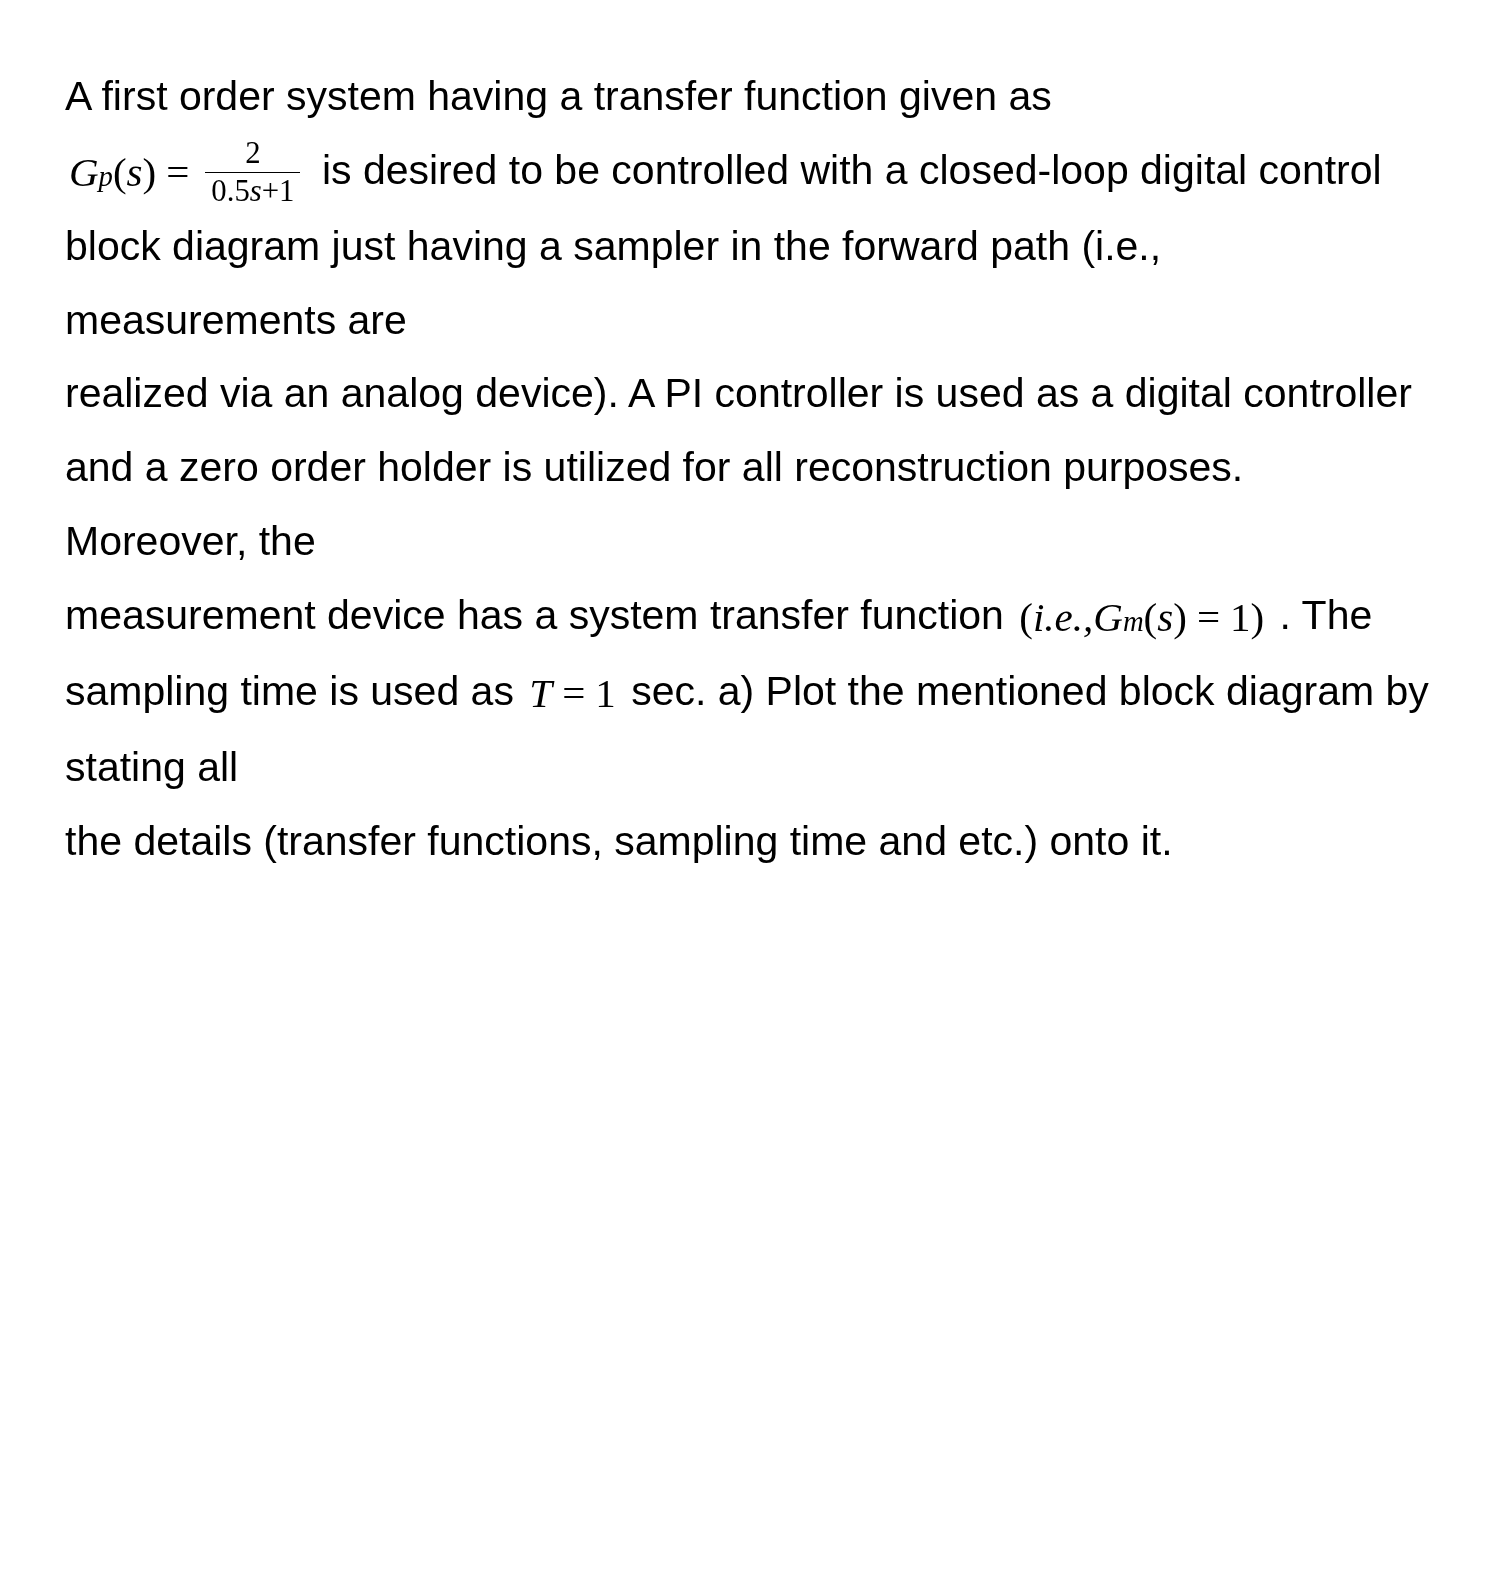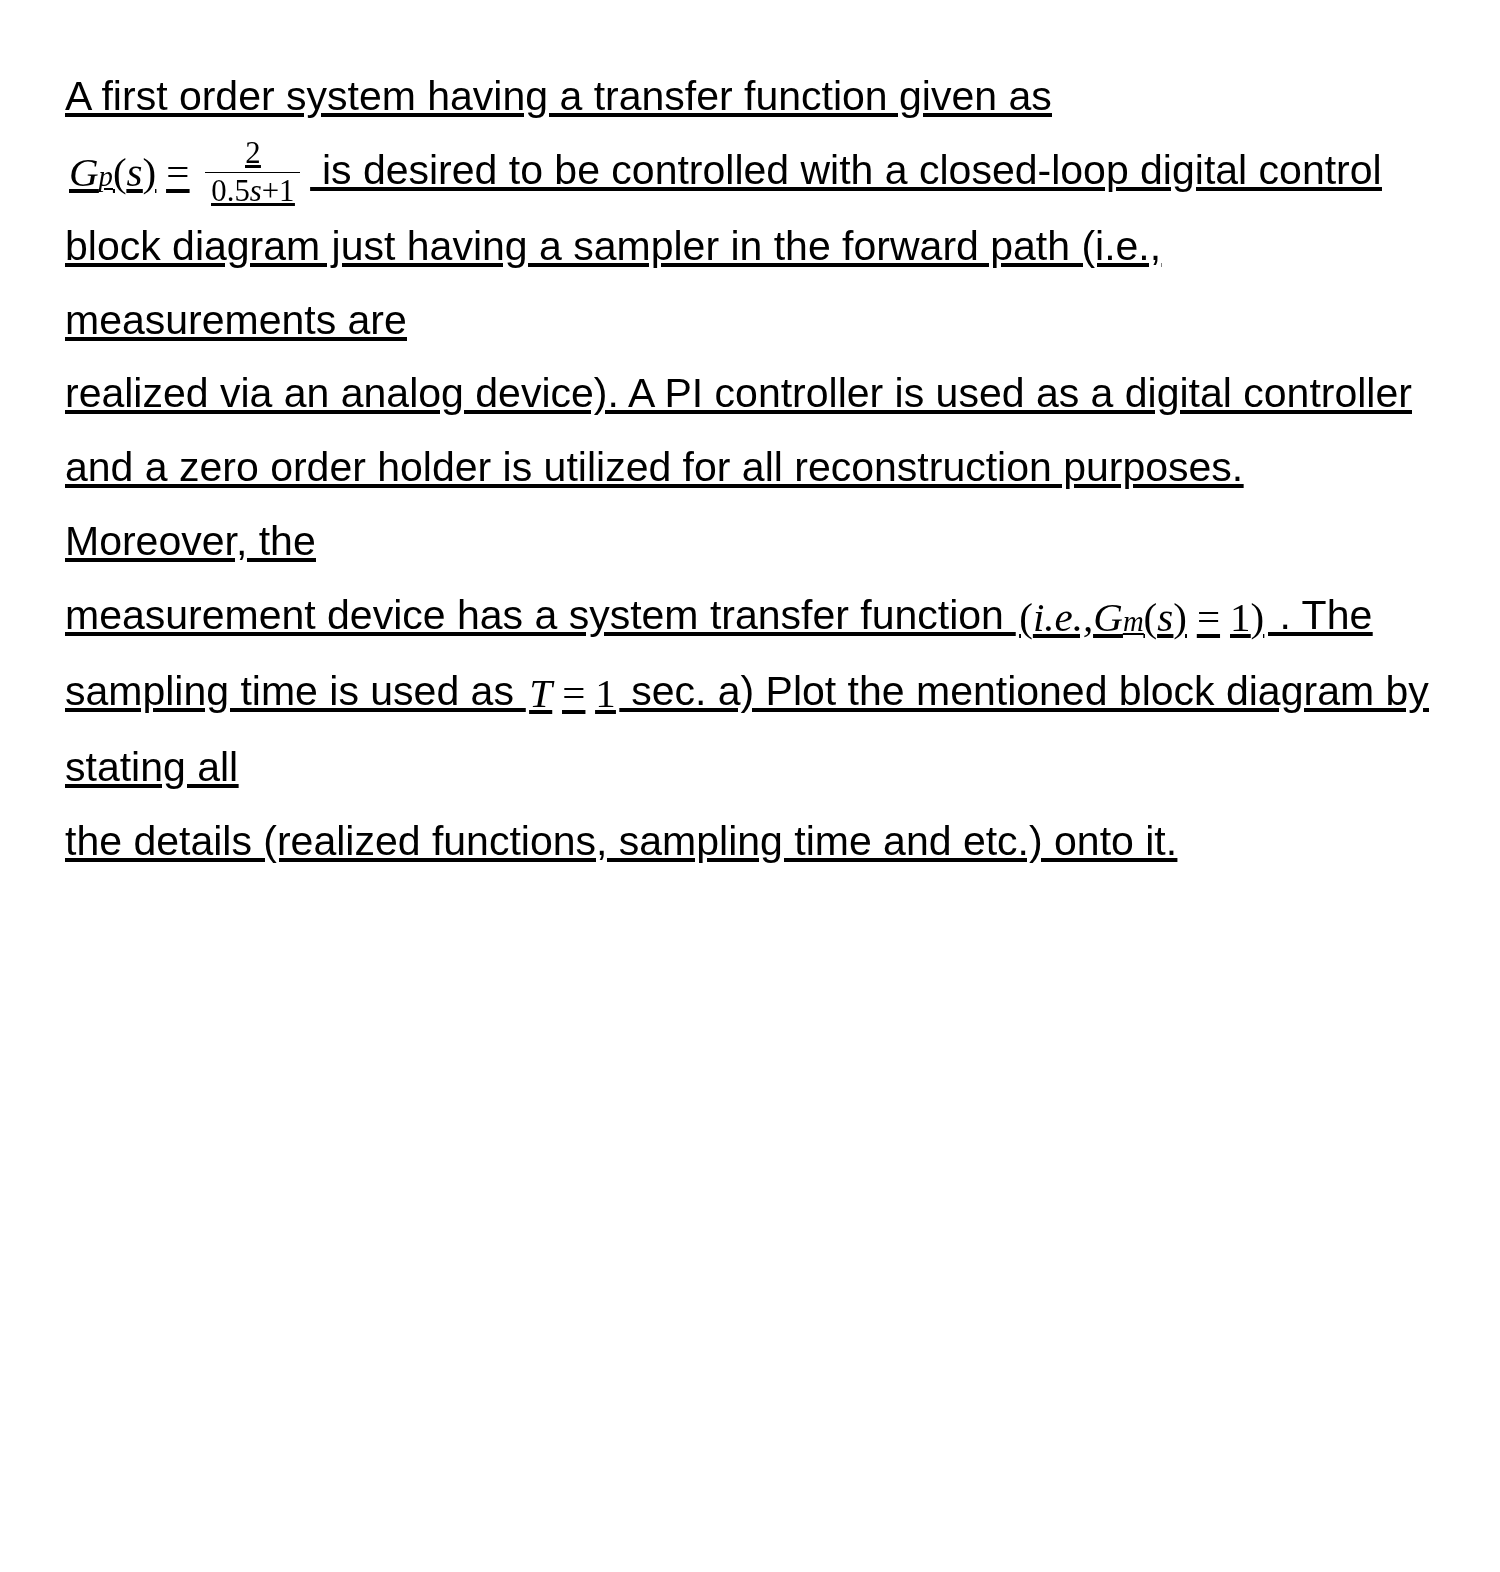--- a/index.html
+++ b/index.html
@@ -1,19 +1,18 @@
 <!DOCTYPE html>
 <html><head>
   <meta charset="utf-8">
   <style>
     * {
       margin: 0;
       padding: 0;
       box-sizing: border-box;
-      text-decoration: underline;
     }
     body {
       font-family: -apple-system, BlinkMacSystemFont, "Segoe UI", Helvetica, Arial, sans-serif;
       background: #ffffff;
       color: #000000;
       width: 1500px;
       padding: 60px 65px;
       font-size: 41px;
       line-height: 1.8;
     }
@@ -100,14 +99,14 @@
       <span class="paren">)</span>
       <span class="math-op"> = </span>
       <span class="upright">1</span>
       <span class="paren">)</span>
     </span><span> . The sampling time is used as </span><span class="math-expr">
       <span class="math-var">T</span>
       <span class="math-op"> = </span>
       <span class="upright">1</span>
     </span><span> sec. a) Plot the mentioned block diagram by stating all</span>
   <br>
-  <span>the details (realized functions, sampling time and etc.) onto it.</span>
+  <span>the details (transfer functions, sampling time and etc.) onto it.</span>
 </div>
 
 </body></html>

